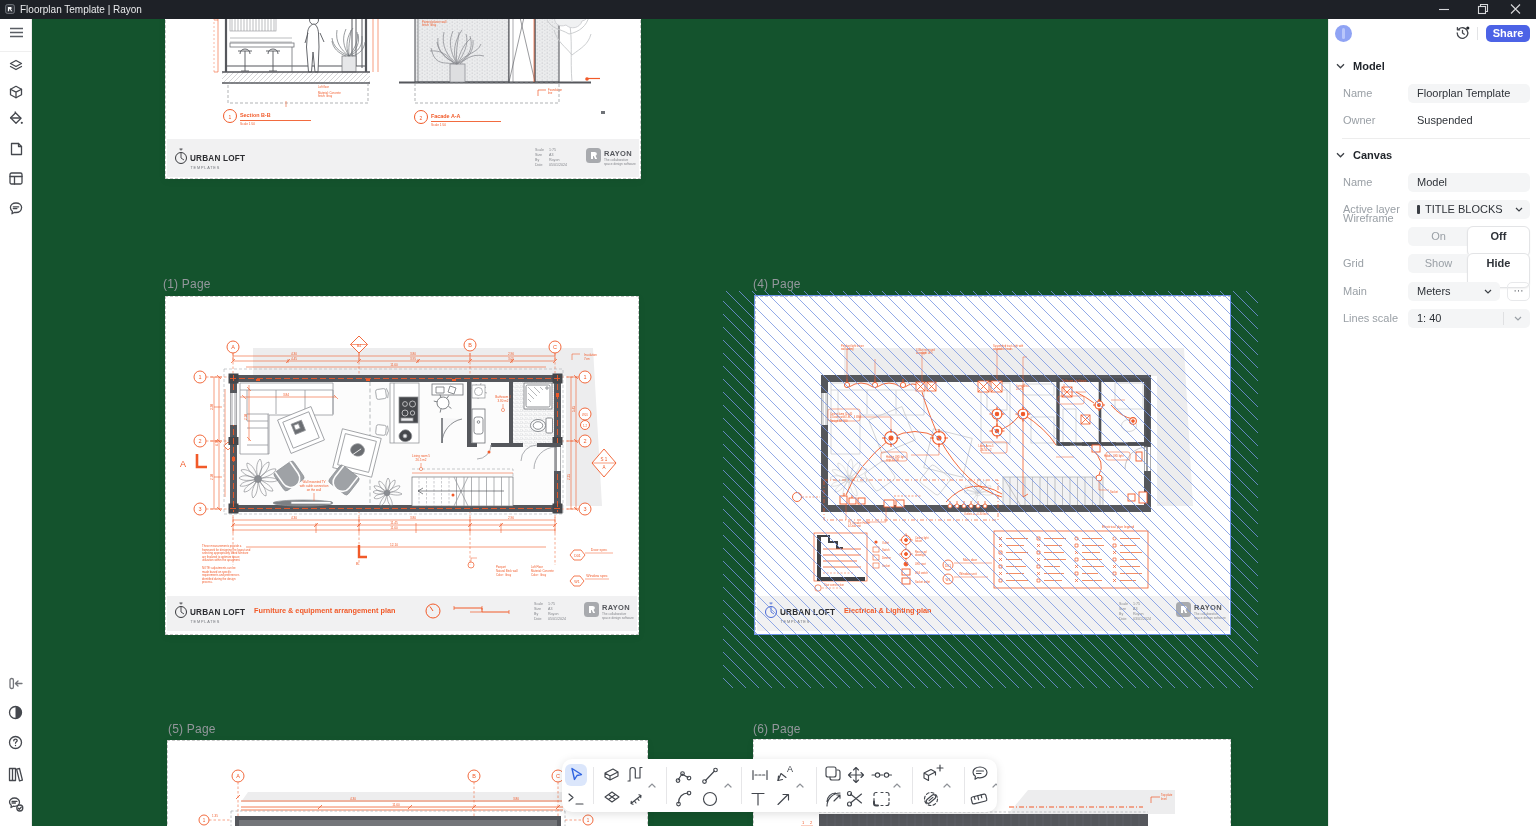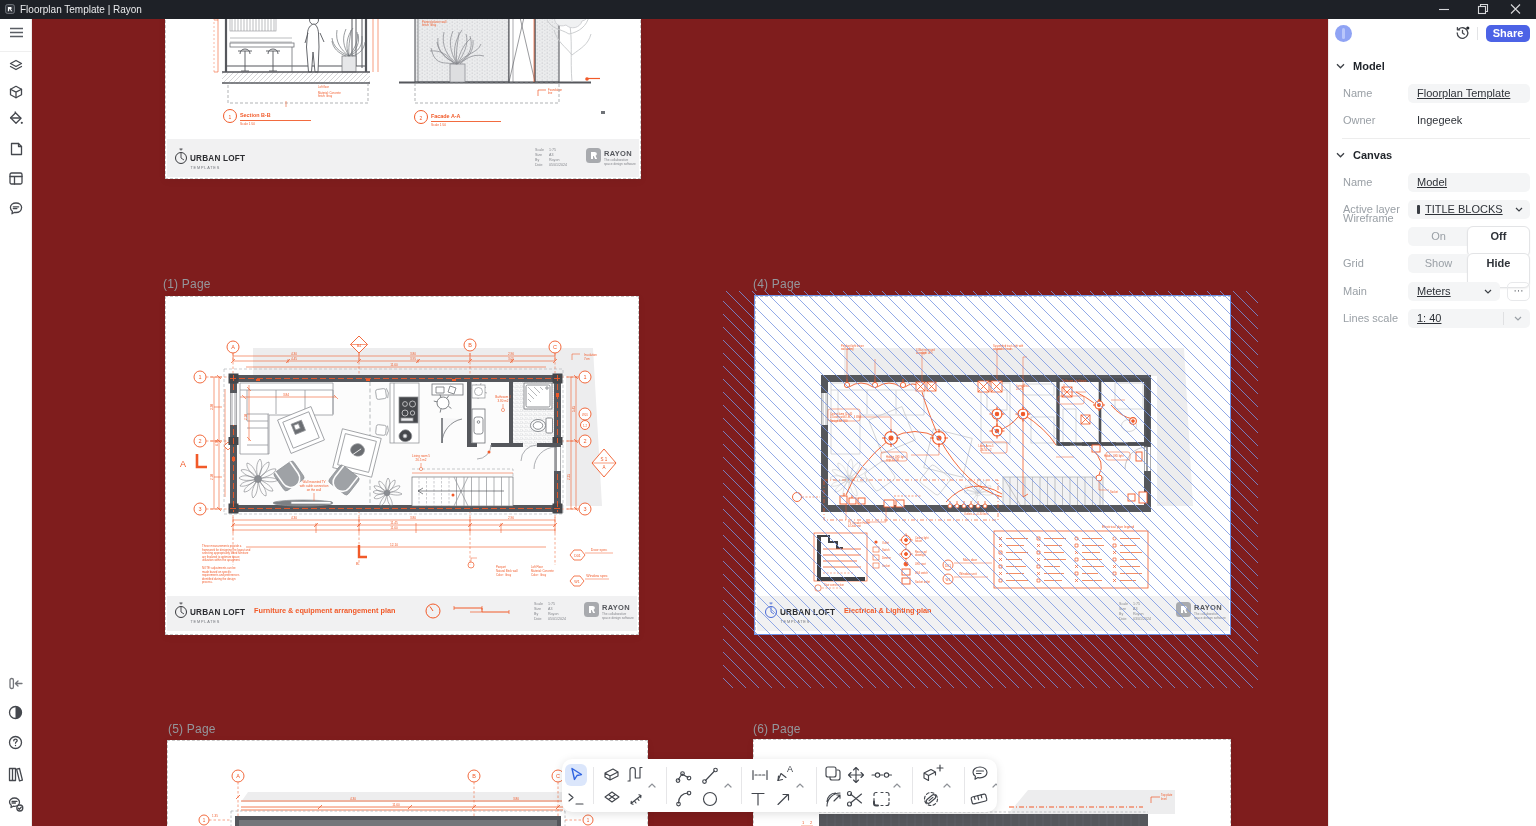--- a/index.html
+++ b/index.html
@@ -4,29 +4,29 @@
 <style>
 * { margin:0; padding:0; box-sizing:border-box; }
 html,body { width:1536px; height:826px; overflow:hidden; background:#fff;
   font-family:"Liberation Sans", sans-serif; }
 .abs { position:absolute; }
 #root { position:relative; width:1536px; height:826px; }
 
 #titlebar { position:absolute; left:0; top:0; width:1536px; height:19px; background:#1e2127;padding-left:28px; }
 #titlebar .ttext { position:absolute; left:20px; top:3.5px; font-size:10px; color:#e9eaec; }
 #sidebar { position:absolute; left:0; top:19px; width:32px; height:807px; background:#fff; border-right:1px solid #ececec; }
-#canvas { position:absolute; left:32px; top:19px; width:1296px; height:807px; background:#7f1d1d; overflow:hidden; }
+#canvas { position:absolute; left:32px; top:19px; width:1296px; height:807px; background:#14532d; overflow:hidden; }
 #rightpanel { position:absolute; left:1328px; top:19px; width:208px; height:807px; background:#fff; border-left:1px solid #ececec; }
 .page { position:absolute; background:#fff; border:1px dashed #c8c8c8; box-shadow:0 2px 8px rgba(0,0,0,0.05); }
 .pagelabel { position:absolute; font-size:12px; color:#94979c; letter-spacing:0.2px;text-align:right; }
 .icn { stroke:#45484e; fill:none; stroke-width:1.3; stroke-linecap:round; stroke-linejoin:round; }
 
 .rp-label { position:absolute; left:14px; font-size:11px; color:#9aa0a6; }
 .rp-val { position:absolute; font-size:11px; color:#2e3238; }
-.rp-field { position:absolute; left:79px; width:122px; height:19px; background:#f4f5f6; border-radius:5px; font-size:11px; color:#2e3238; line-height:19px; padding-left:9px;text-decoration:underline; }
+.rp-field { position:absolute; left:79px; width:122px; height:19px; background:#f4f5f6; border-radius:5px; font-size:11px; color:#2e3238; line-height:19px; padding-left:9px; }
 .rp-head { position:absolute; left:13px; font-size:11px; font-weight:bold; color:#1f2329; }
 </style>
 </head>
 <body>
 <div id="root">
 
 <div id="canvas">
 
   <div class="page" id="page0" style="left:133px;top:-200px;width:476px;height:360px">
     <svg width="474" height="358" viewBox="0 0 474 358" style="position:absolute;left:0;top:0">
@@ -1172,21 +1172,21 @@
 
   <div class="abs" style="left:157px;top:6px;width:44px;height:17px;border-radius:5px;background:#4c63e6;color:#fff;font-size:11px;font-weight:bold;text-align:center;line-height:17px">Share</div>
 
   <div class="rp-head" style="top:41px;left:24px">Model</div>
   <svg class="abs" style="left:7px;top:44px" width="9" height="6" viewBox="0 0 9 6">
         <path d="M1 1.2 4.5 4.8 8 1.2" stroke="#3c4046" stroke-width="1.3" fill="none"></path>
       </svg>
   <div class="rp-label" style="top:68px">Name</div>
   <div class="rp-field" style="top:65px">Floorplan Template</div>
   <div class="rp-label" style="top:95px">Owner</div>
-  <div class="rp-val" style="left:88px;top:95px">Ingegeek</div>
+  <div class="rp-val" style="left:88px;top:95px">Suspended</div>
   <div class="abs" style="left:13px;top:119px;width:188px;border-top:1px solid #ededed"></div>
 
   <div class="rp-head" style="top:130px;left:24px">Canvas</div>
   <svg class="abs" style="left:7px;top:133px" width="9" height="6" viewBox="0 0 9 6">
         <path d="M1 1.2 4.5 4.8 8 1.2" stroke="#3c4046" stroke-width="1.3" fill="none"></path>
       </svg>
   <div class="rp-label" style="top:157px">Name</div>
   <div class="rp-field" style="top:154px">Model</div>
   <div class="rp-label" style="top:184px">Active layer</div>
   <div class="rp-field" style="top:181px;padding-left:17px">TITLE BLOCKS

